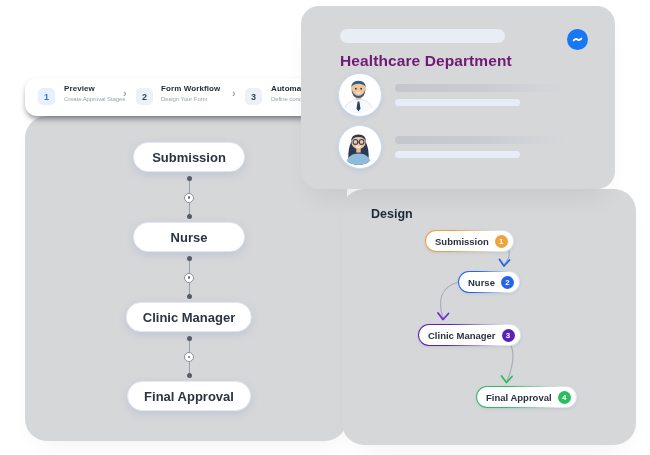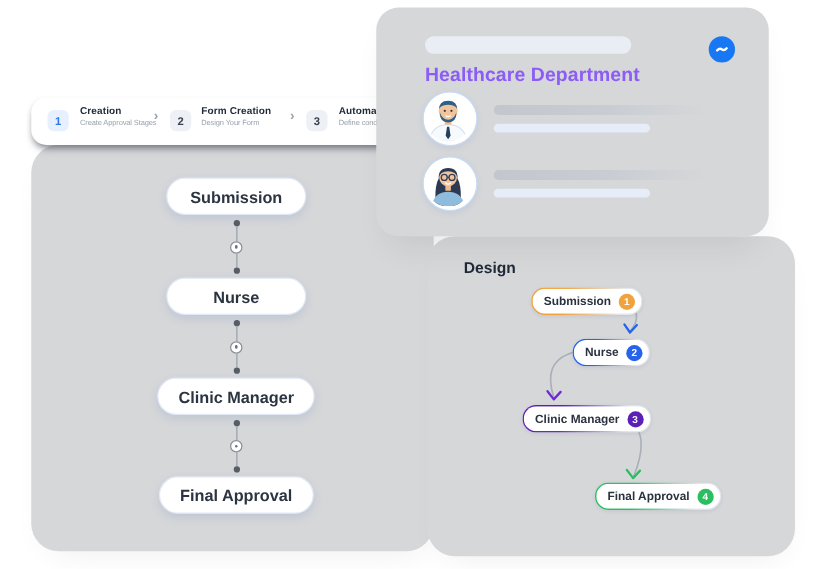--- a/index.html
+++ b/index.html
@@ -40,21 +40,21 @@
   .conn .ring i{width:2.5px;height:2.5px;border-radius:50%;background:#6b7280;display:block;}
 
   
   .dept{left:310px;top:13px;width:296px;height:170px;border-radius:12px;z-index:5;}
   .dept::before{left:-9px;right:-9px;top:-7px;bottom:-6px;border-radius:18px;}
   .skel-top{position:absolute;left:30px;top:16px;width:165px;height:14px;border-radius:7px;
             background:#e9eef5;}
   .msgr{position:absolute;right:18px;top:16px;width:21px;height:21px;border-radius:50%;
         background:#1877f2;display:grid;place-items:center;cursor:pointer;border:none;padding:0;}
   .dept-title{position:absolute;left:30px;top:39px;font-size:15.5px;font-weight:700;
-              color:#8b5cf6;letter-spacing:.1px;}
+              color:#701a75;letter-spacing:.1px;}
   .member{position:absolute;left:28px;display:flex;align-items:center;gap:13px;}
   .avatar{width:42px;height:42px;border-radius:50%;border:1.5px solid #c7dbf2;background:#fff;
           overflow:hidden;flex:0 0 auto;box-shadow:0 2px 5px rgba(120,150,200,.18);}
   .mlines{display:flex;flex-direction:column;gap:7px;}
   .sk1{width:170px;height:7.5px;border-radius:4px;
        background:linear-gradient(90deg,#c3c7cd 0%,#c9cdd3 55%,rgba(201,205,211,0) 100%);}
   .sk2{width:125px;height:7.5px;border-radius:4px;background:#e6edf8;}
 
   
   .preview{left:355px;top:196px;width:270px;height:236px;border-radius:14px;z-index:4;}
@@ -107,29 +107,29 @@
         <span class="vline"></span>
         <span class="dot"></span>
     </div>
     <div class="wnode" style="top:263px">Final Approval</div>
   </div>
 
   <div class="stepper">
     <div>
       <span class="stepnum active" style="left:13px">1</span>
       <span class="steptxt" style="left:39px">
-        <span class="t">Creation</span>
+        <span class="t">Preview</span>
         <span class="s">Create Approval Stages</span>
       </span>
     </div>
     <span class="chev" style="left:98px">›</span>
     <div>
       <span class="stepnum idle" style="left:111px">2</span>
       <span class="steptxt" style="left:136px">
-        <span class="t">Form Creation</span>
+        <span class="t">Form Workflow</span>
         <span class="s">Design Your Form</span>
       </span>
     </div>
     <span class="chev" style="left:207px">›</span>
     <div>
       <span class="stepnum idle" style="left:220px">3</span>
       <span class="steptxt" style="left:246px">
         <span class="t">Automation</span>
         <span class="s">Define conditions and actions</span>
       </span>

